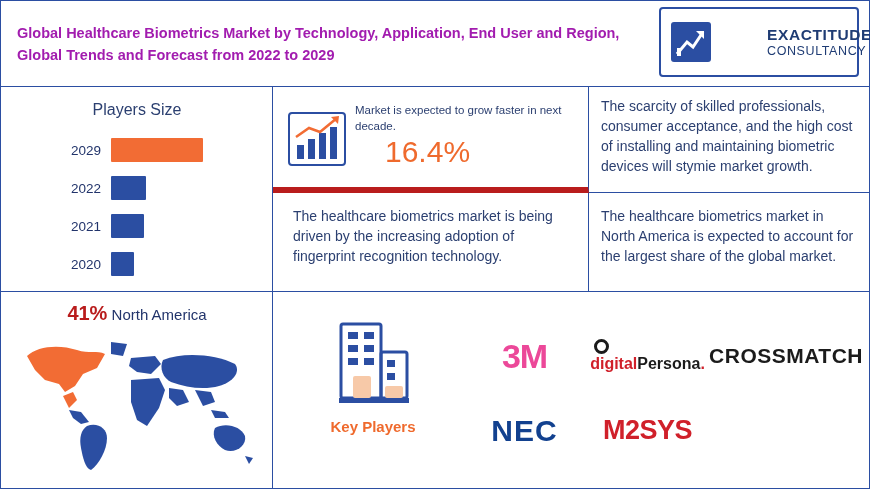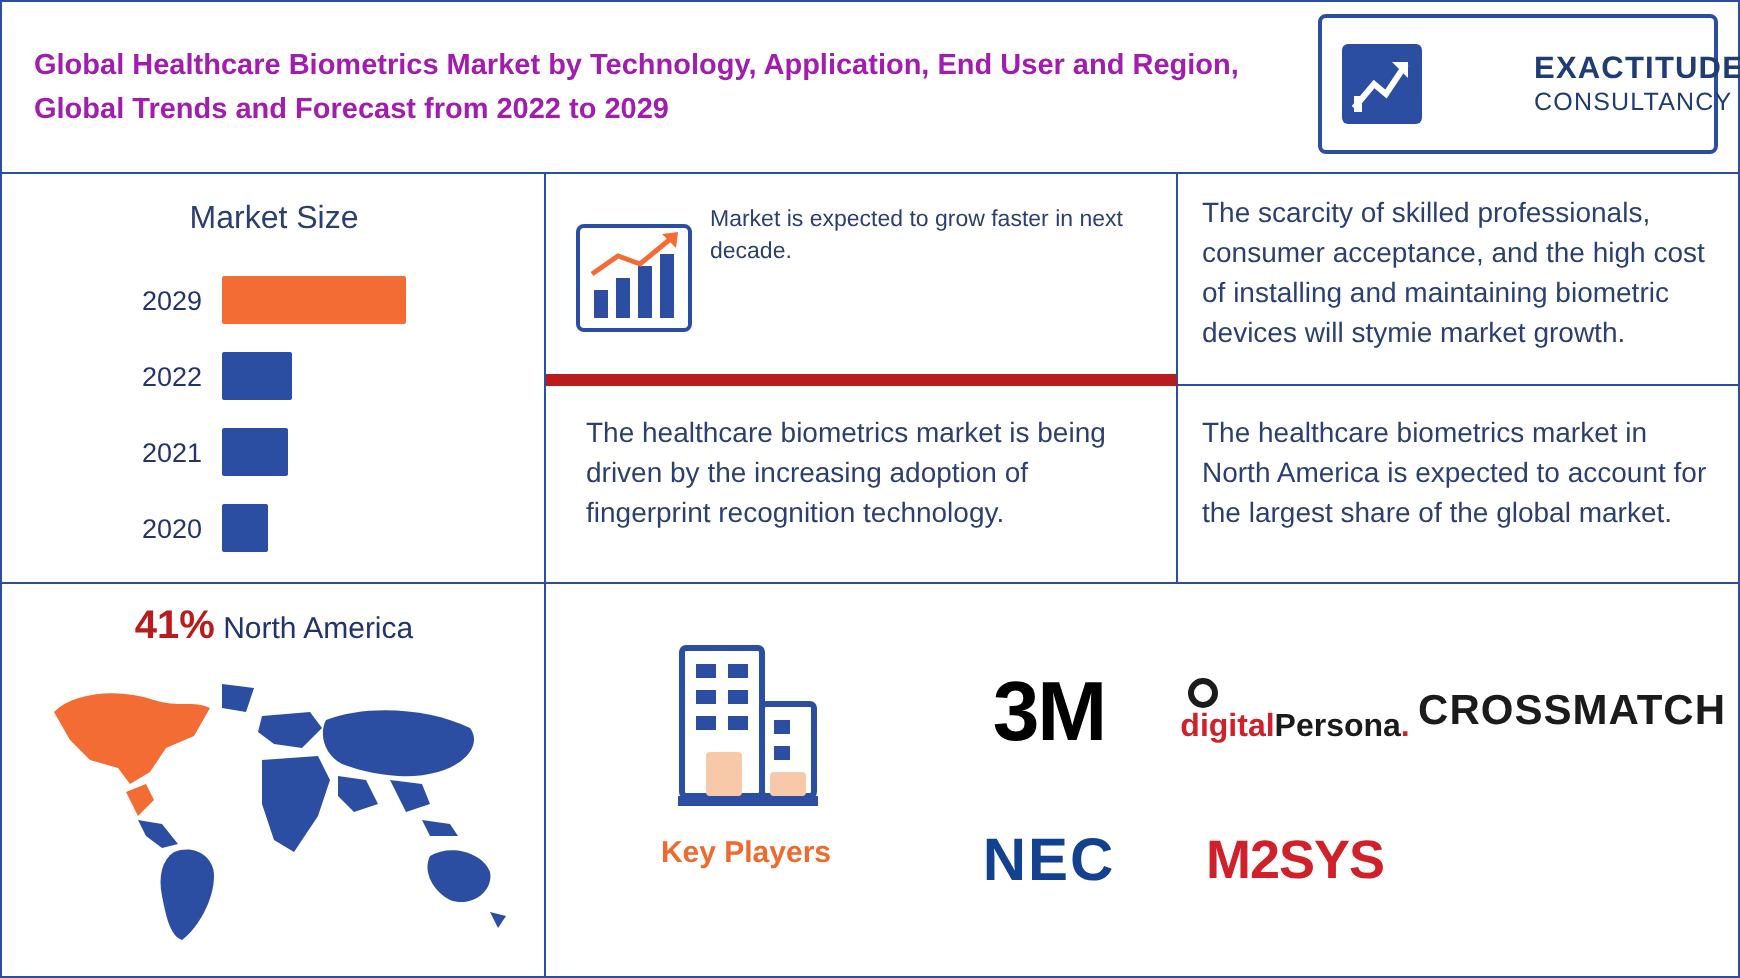--- a/index.html
+++ b/index.html
@@ -117,21 +117,21 @@
   .kp-icon { width: 96px; height: 96px; margin: 0 auto; display: block; }
   .kp-caption {
     margin-top: 6px; font-size: 15px; font-weight: bold; color: #ef6a2d;
   }
   .logo-grid {
     position: absolute; left: 190px; top: 26px; width: 400px; height: 150px;
     display: grid; grid-template-columns: 1fr 1fr 1fr; grid-template-rows: 1fr 1fr;
     align-items: center; justify-items: center;
   }
   .brand { text-align: center; line-height: 1; }
-  .b-3m { font-size: 42px; font-weight: bold; color: #000000; letter-spacing: -1px; font-family: "Liberation Sans", sans-serif; }
+  .b-3m { font-size: 34px; font-weight: bold; color: #ec4899; letter-spacing: -1px; font-family: "Liberation Sans", sans-serif; }
   .b-dp { display: flex; align-items: center; flex-direction: column; }
   .b-dp .ring {
     width: 15px; height: 15px; border: 3px solid #1b1b1b; border-radius: 50%;
     margin-bottom: 2px; align-self: flex-start; margin-left: 4px;
   }
   .b-dp .txt { font-size: 16px; }
   .b-dp .txt .d { color: #d0202a; font-weight: bold; }
   .b-dp .txt .p { color: #1b1b1b; font-weight: bold; }
   .b-dp .txt .dot { color: #d0202a; font-weight: bold; }
   .b-cm { font-size: 21px; font-weight: bold; color: #1b1b1b; letter-spacing: .5px; }
@@ -161,21 +161,21 @@
         </svg>
       </span>
       <span class="logo-text">
         <div class="l1">EXACTITUDE</div>
         <div class="l2">CONSULTANCY</div>
       </span>
     </div>
   </div>
 
   <div class="chart-panel">
-    <div class="chart-title">Market Size</div>
+    <div class="chart-title">Players Size</div>
     <div class="chart-rows">
       <div class="chart-row">
         <div class="chart-label">2029</div>
         <div class="bar-wrap">
             <div class="bar" style="width:92px;background:#f26c34;"></div>
           </div>
       </div>
       <div class="chart-row">
         <div class="chart-label">2022</div>
         <div class="bar-wrap">
@@ -203,20 +203,21 @@
         <rect x="2" y="4" width="56" height="52" rx="3" fill="none" stroke="#2b4ea2" stroke-width="2"></rect>
         <rect x="10" y="36" width="7" height="14" fill="#2b4ea2"></rect>
         <rect x="21" y="30" width="7" height="20" fill="#2b4ea2"></rect>
         <rect x="32" y="24" width="7" height="26" fill="#2b4ea2"></rect>
         <rect x="43" y="18" width="7" height="32" fill="#2b4ea2"></rect>
         <path d="M9 28 L22 19 L33 23 L50 9" stroke="#f26c34" stroke-width="2.5" fill="none"></path>
         <path d="M44 8 L52 7 L51 15 Z" fill="#f26c34"></path>
       </svg>
     </span>
     <div class="growth-text">Market is expected to grow faster in next decade.</div>
+    <div class="growth-pct">16.4%</div>
   </div>
 
   <div class="restraint-panel">
     <div class="body-text">The scarcity of skilled professionals, consumer acceptance, and the high cost of installing and maintaining biometric devices will stymie market growth.</div>
   </div>
 
   <div class="driver-panel">
     <div class="body-text">The healthcare biometrics market is being driven by the increasing adoption of fingerprint recognition technology.</div>
   </div>
 

